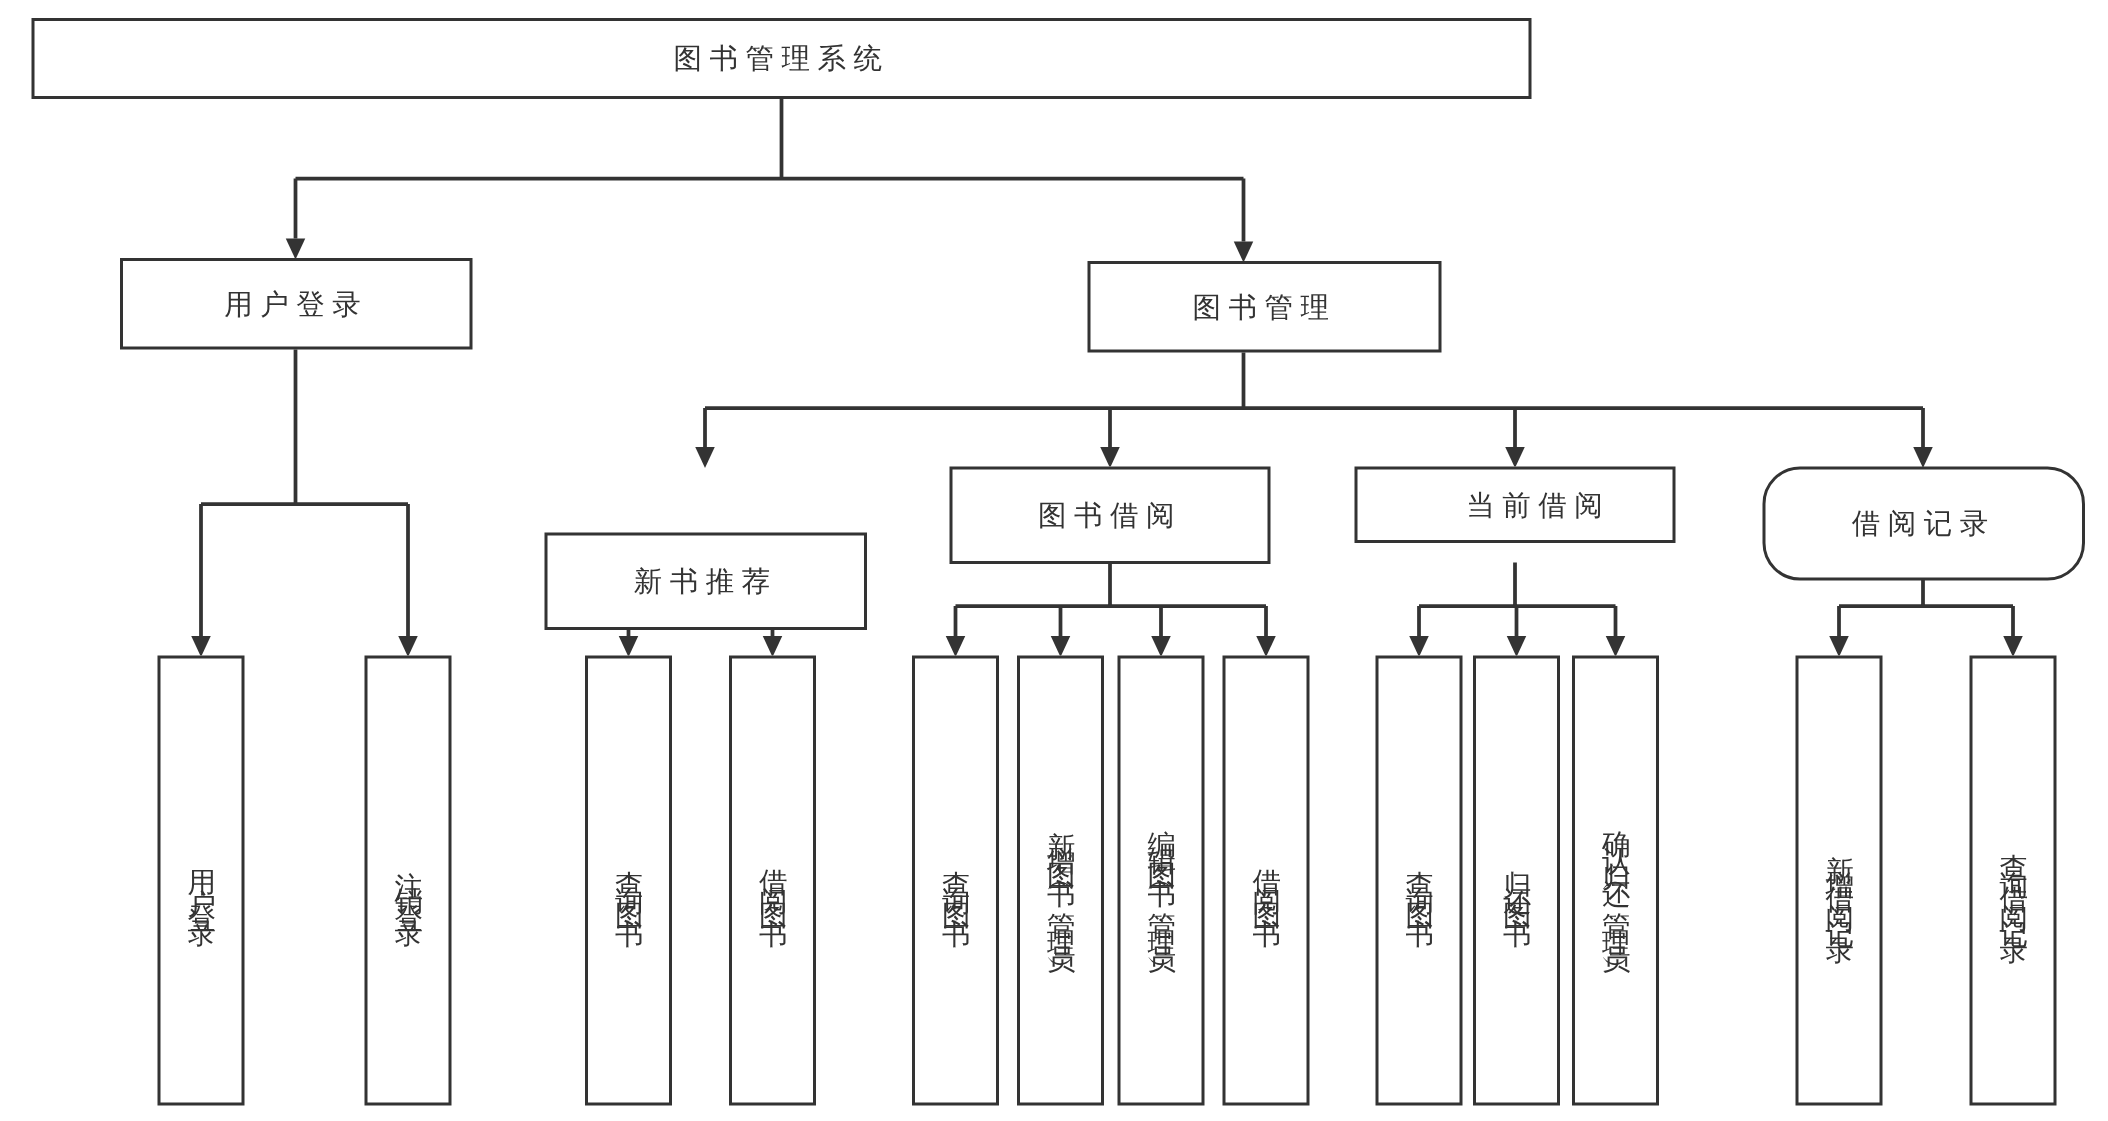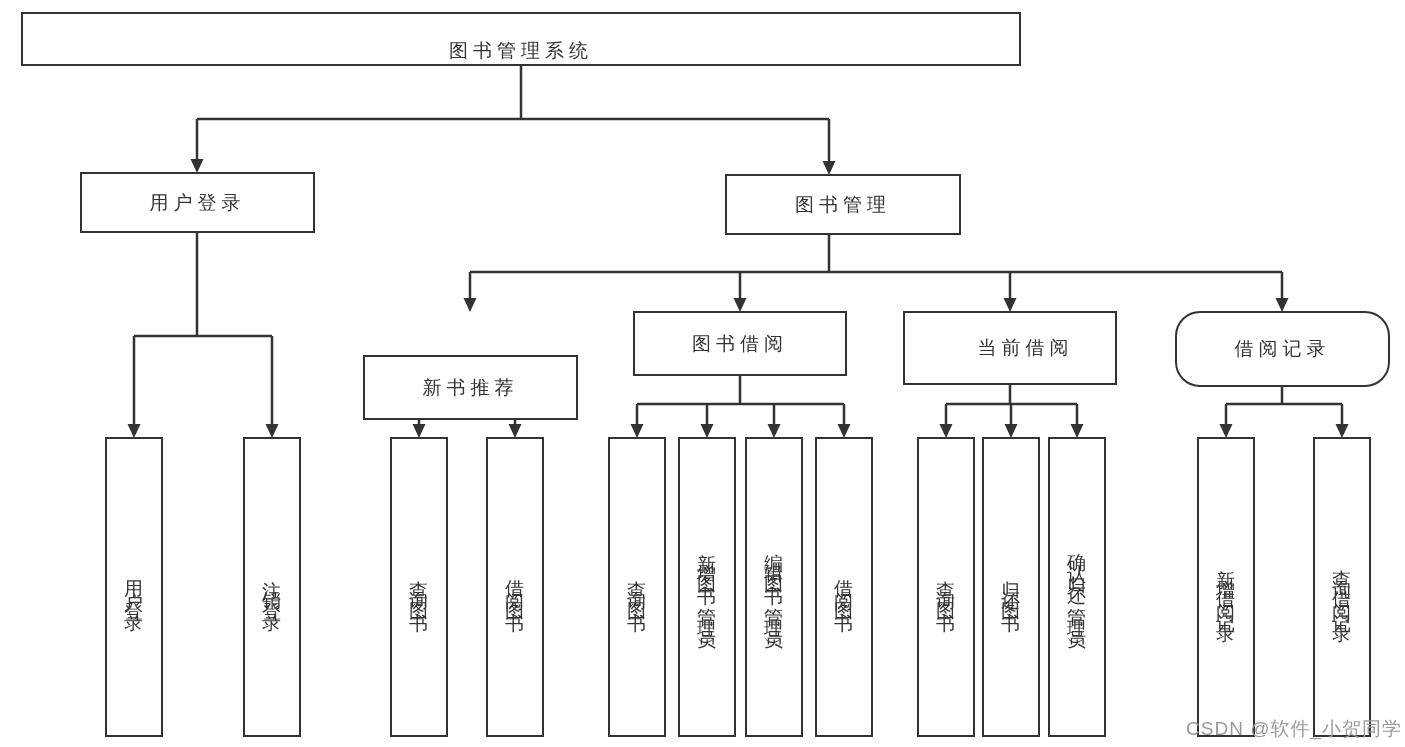--- a/index.html
+++ b/index.html
@@ -37,28 +37,28 @@
     white-space: nowrap;
   }
   .box.v span {
     writing-mode: vertical-rl;
     text-orientation: mixed;
     font-size: 19px;
     letter-spacing: 11px;
     line-height: 1;
   }
   
-  .n-root { left: 21px;  top: 12px;  width: 1000px; height: 54px; align-items: flex-end; }
+  .n-root { left: 21px;  top: 12px;  width: 1000px; height: 54px; }
   
   .n-l2a  { left: 80px;  top: 172px; width: 235px; height: 61px; }
   .n-l2b  { left: 711px; top: 174px; width: 236px; height: 61px; margin-left: 14px; }
   
   .n-l3a  { left: 363px;  top: 311px; width: 215px; height: 65px; margin-top: 44px; }
   .n-l3b  { left: 633px;  top: 311px; width: 214px; height: 65px; }
-  .n-l3c  { left: 903px;  top: 311px; width: 214px; height: 74px; padding-left: 31px; }
+  .n-l3c  { left: 903px;  top: 311px; width: 214px; height: 51px; padding-left: 31px; }
   .n-l3d  { left: 1175px; top: 311px; width: 215px; height: 76px; border-radius: 25px; }
   
   .vbox { top: 437px; width: 58px; height: 300px; }
   .n-v1  { left: 105px; }
   .n-v2  { left: 243px; }
   .n-v3  { left: 390px; }
   .n-v4  { left: 486px; }
   .n-v5  { left: 608px; }
   .n-v6  { left: 678px; }
   .n-v7  { left: 745px; }
@@ -184,15 +184,14 @@
     <span>确认归还（管理员）</span>
   </div>
 
   <div class="box v vbox n-v12">
     <span>新增借阅记录</span>
   </div>
   <div class="box v vbox n-v13">
     <span>查询借阅记录</span>
   </div>
 
-  <div class="watermark">CSDN @软件_小贺同学</div>
 
 </div>
 
 </body></html>

